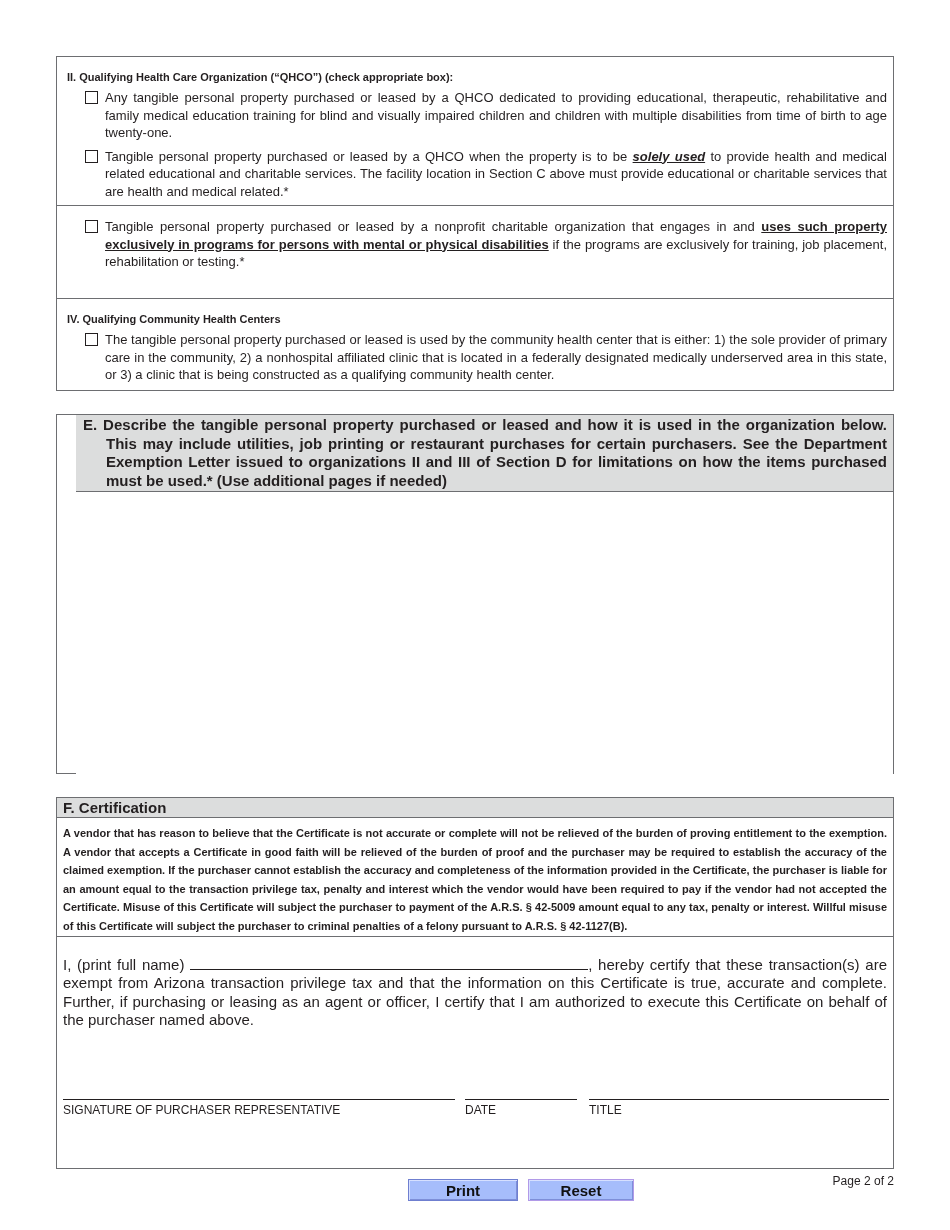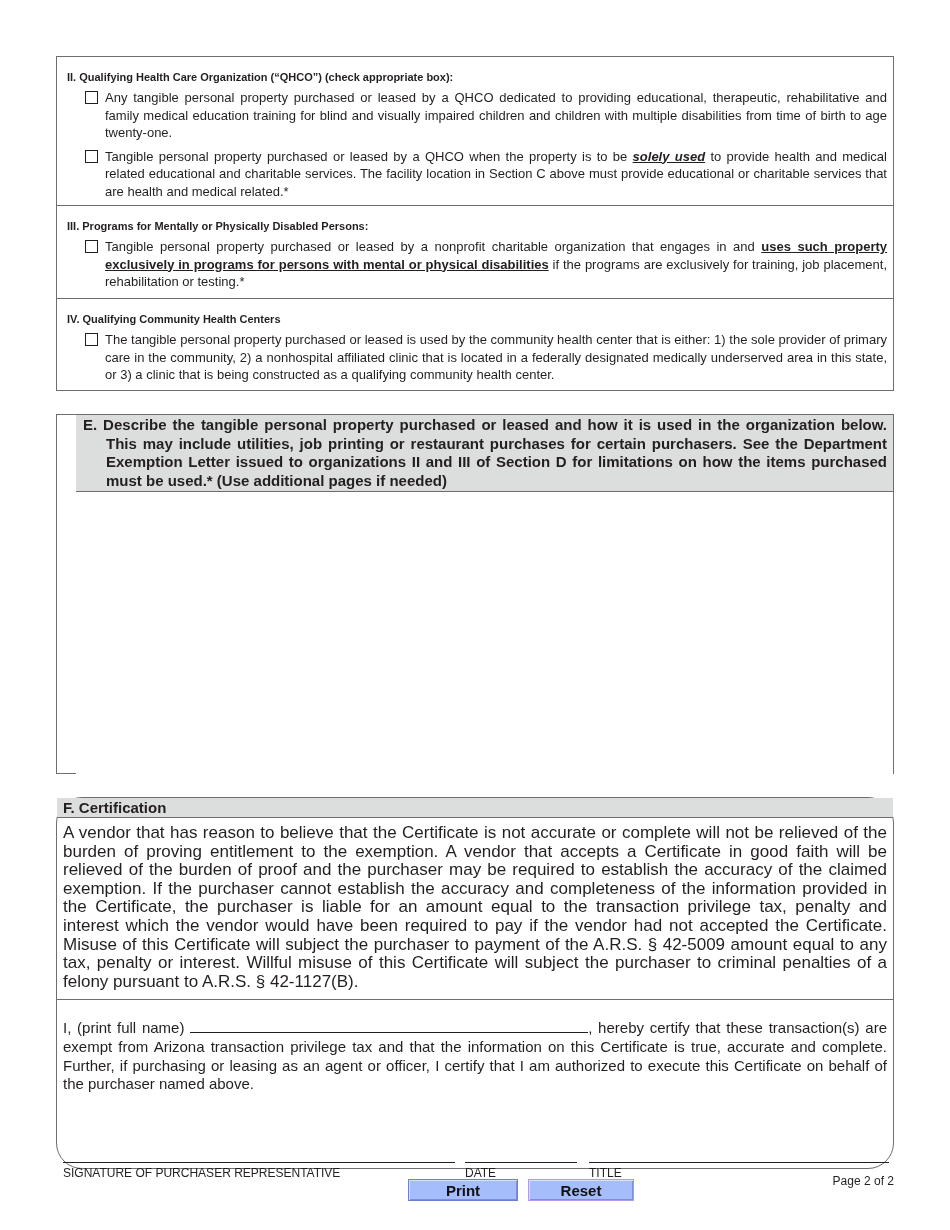--- a/index.html
+++ b/index.html
@@ -8,21 +8,21 @@
   .sec { position:relative; border-bottom:1px solid #6d6e71; padding:12px 6px 8px 6px; box-sizing:border-box; }
   .sec:last-child { border-bottom:none; }
   .sec-title { font-weight:bold; font-size:11px; margin:0 0 4px 4px; line-height:16px; }
   .item { position:relative; padding-left:42px; padding-right:0; font-size:13px; line-height:17.5px; text-align:justify; margin-bottom:6px; }
   .cb { position:absolute; left:22px; top:2px; width:13px; height:13px; border:1px solid #231f20; background:#fff; box-sizing:border-box; cursor:pointer; }
   .bu { font-weight:bold; text-decoration:underline; }
   .biu { font-weight:bold; font-style:italic; text-decoration:underline; }
   .hdr { background:#dcdddd; border-bottom:1px solid #6d6e71; font-weight:bold; font-size:15px; line-height:18.5px; padding:1px 6px 1px 30px; text-indent:-23px; text-align:justify; }
   .hdr-f { background:#dcdddd; border-bottom:1px solid #6d6e71; font-weight:bold; font-size:15px; line-height:19px; padding:0 6px; }
   textarea.desc { display:block; width:100%; height:283px; border:none; resize:none; box-sizing:border-box; padding:4px; font-family:"Liberation Sans", sans-serif; font-size:13px; background:#fff; outline:none; }
-  .legal { font-weight:normal; font-size:17px; line-height:18.6px; text-align:justify; padding:6px 6px 8px 6px; border-bottom:1px solid #6d6e71; }
+  .legal { font-weight:bold; font-size:11px; line-height:18.6px; text-align:justify; padding:6px 6px 0 6px; border-bottom:1px solid #6d6e71; }
   .cert { font-size:15px; line-height:18.6px; text-align:justify; padding:18px 6px 0 6px; height:142px; box-sizing:border-box; position:relative; }
   .name-line { display:inline-block; width:398px; border-bottom:1px solid #231f20; height:14px; vertical-align:baseline; }
   .sig-row { position:absolute; left:6px; right:4px; bottom:0; height:28px; }
   .sig { position:absolute; top:4px; border-top:1px solid #231f20; font-size:12px; line-height:14px; padding-top:3px; }
   .footer-left { position:absolute; left:56px; top:1240px; font-size:10px; color:#231f20; }
   .footer-right { position:absolute; right:56px; top:1174px; font-size:12px; color:#231f20; }
   .btn { position:absolute; top:1179px; height:22px; background:#a6bdfb; border:1px solid #6f7fd0; box-shadow:inset 1px 1px 0 #d6e0ff, inset -1px -1px 0 #7d8fd8; font-family:"Liberation Sans", sans-serif; font-weight:bold; font-size:15px; color:#111; cursor:pointer; padding:0; }
   .btn-print { left:408px; width:110px; }
   .btn-reset { left:528px; width:106px; border-color:#b19ae8; }
 </style>
@@ -35,41 +35,40 @@
     <div class="item">
       <span class="cb"></span>
       <span>Any tangible personal property purchased or leased by a QHCO dedicated to providing educational, therapeutic, rehabilitative and family medical education training for blind and visually impaired children and children with multiple disabilities from time of birth to age twenty-one.</span>
     </div>
     <div class="item">
       <span class="cb"></span>
       <span>Tangible personal property purchased or leased by a QHCO when the property is to be </span><span class="biu">solely used</span><span> to provide health and medical related educational and charitable services.  The facility location in Section C above must provide educational or charitable services that are health and medical related.*</span>
     </div>
   </div>
   <div class="sec" style="height:93px;">
-    <div class="sec-title">III. Programs for Mentally or Physically Disabled Persons:</div>
     <div class="item">
       <span class="cb"></span>
       <span>Tangible personal property purchased or leased by a nonprofit charitable organization that engages in and </span><span class="bu">uses such property exclusively in programs for persons with mental or physical disabilities</span><span> if the programs are exclusively for training, job placement, rehabilitation or testing.*</span>
     </div>
   </div>
   <div class="sec" style="height:91px;">
     <div class="sec-title">IV. Qualifying Community Health Centers</div>
     <div class="item">
       <span class="cb"></span>
       <span>The tangible personal property purchased or leased is used by the community health center that is either:  1) the sole provider of primary care in the community,  2) a nonhospital affiliated clinic that is located in a federally designated medically underserved area in this state, or  3) a clinic that is being constructed as a qualifying community health center.</span>
     </div>
   </div>
 </div>
 
 <div class="box" style="top:414px; height:360px;padding-left:19px;">
   <div class="hdr">E.  Describe the tangible personal property purchased or leased and how it is used in the organization below. This may include utilities, job printing or restaurant purchases for certain purchasers. See the Department Exemption Letter issued to organizations II and III of Section D for limitations on how the items purchased must be used.* (Use additional pages if needed)</div>
   <textarea class="desc" style=""></textarea>
 </div>
 
-<div class="box" style="top:797px; height:372px;border-radius:26px;">
+<div class="box" style="top:797px; height:372px;">
   <div class="hdr-f">F.  Certification</div>
   <div class="legal">A vendor that has reason to believe that the Certificate is not accurate or complete will not be relieved of the burden of proving entitlement to the exemption. A vendor that accepts a Certificate in good faith will be relieved of the burden of proof and the purchaser may be required to establish the accuracy of the claimed exemption. If the purchaser cannot establish the accuracy and completeness of the information provided in the Certificate, the purchaser is liable for an amount equal to the transaction privilege tax, penalty and interest which the vendor would have been required to pay if the vendor had not accepted the Certificate. Misuse of this Certificate will subject the purchaser to payment of the A.R.S. § 42-5009 amount equal to any tax, penalty or interest. Willful misuse of this Certificate will subject the purchaser to criminal penalties of a felony pursuant to A.R.S. § 42-1127(B).</div>
   <div class="cert" style="height:186px;">
     <span>I, (print full name) </span><span class="name-line"></span><span>, hereby certify that these transaction(s) are exempt from Arizona transaction privilege tax and that the information on this Certificate is true, accurate and complete. Further, if purchasing or leasing as an agent or officer, I certify that I am authorized to execute this Certificate on behalf of the purchaser named above.</span>
     <div class="sig-row">
       <div class="sig" style="left:0; width:392px;">
         <span>SIGNATURE OF PURCHASER REPRESENTATIVE</span>
       </div>
       <div class="sig" style="left:402px; width:112px;">
         <span>DATE</span>

